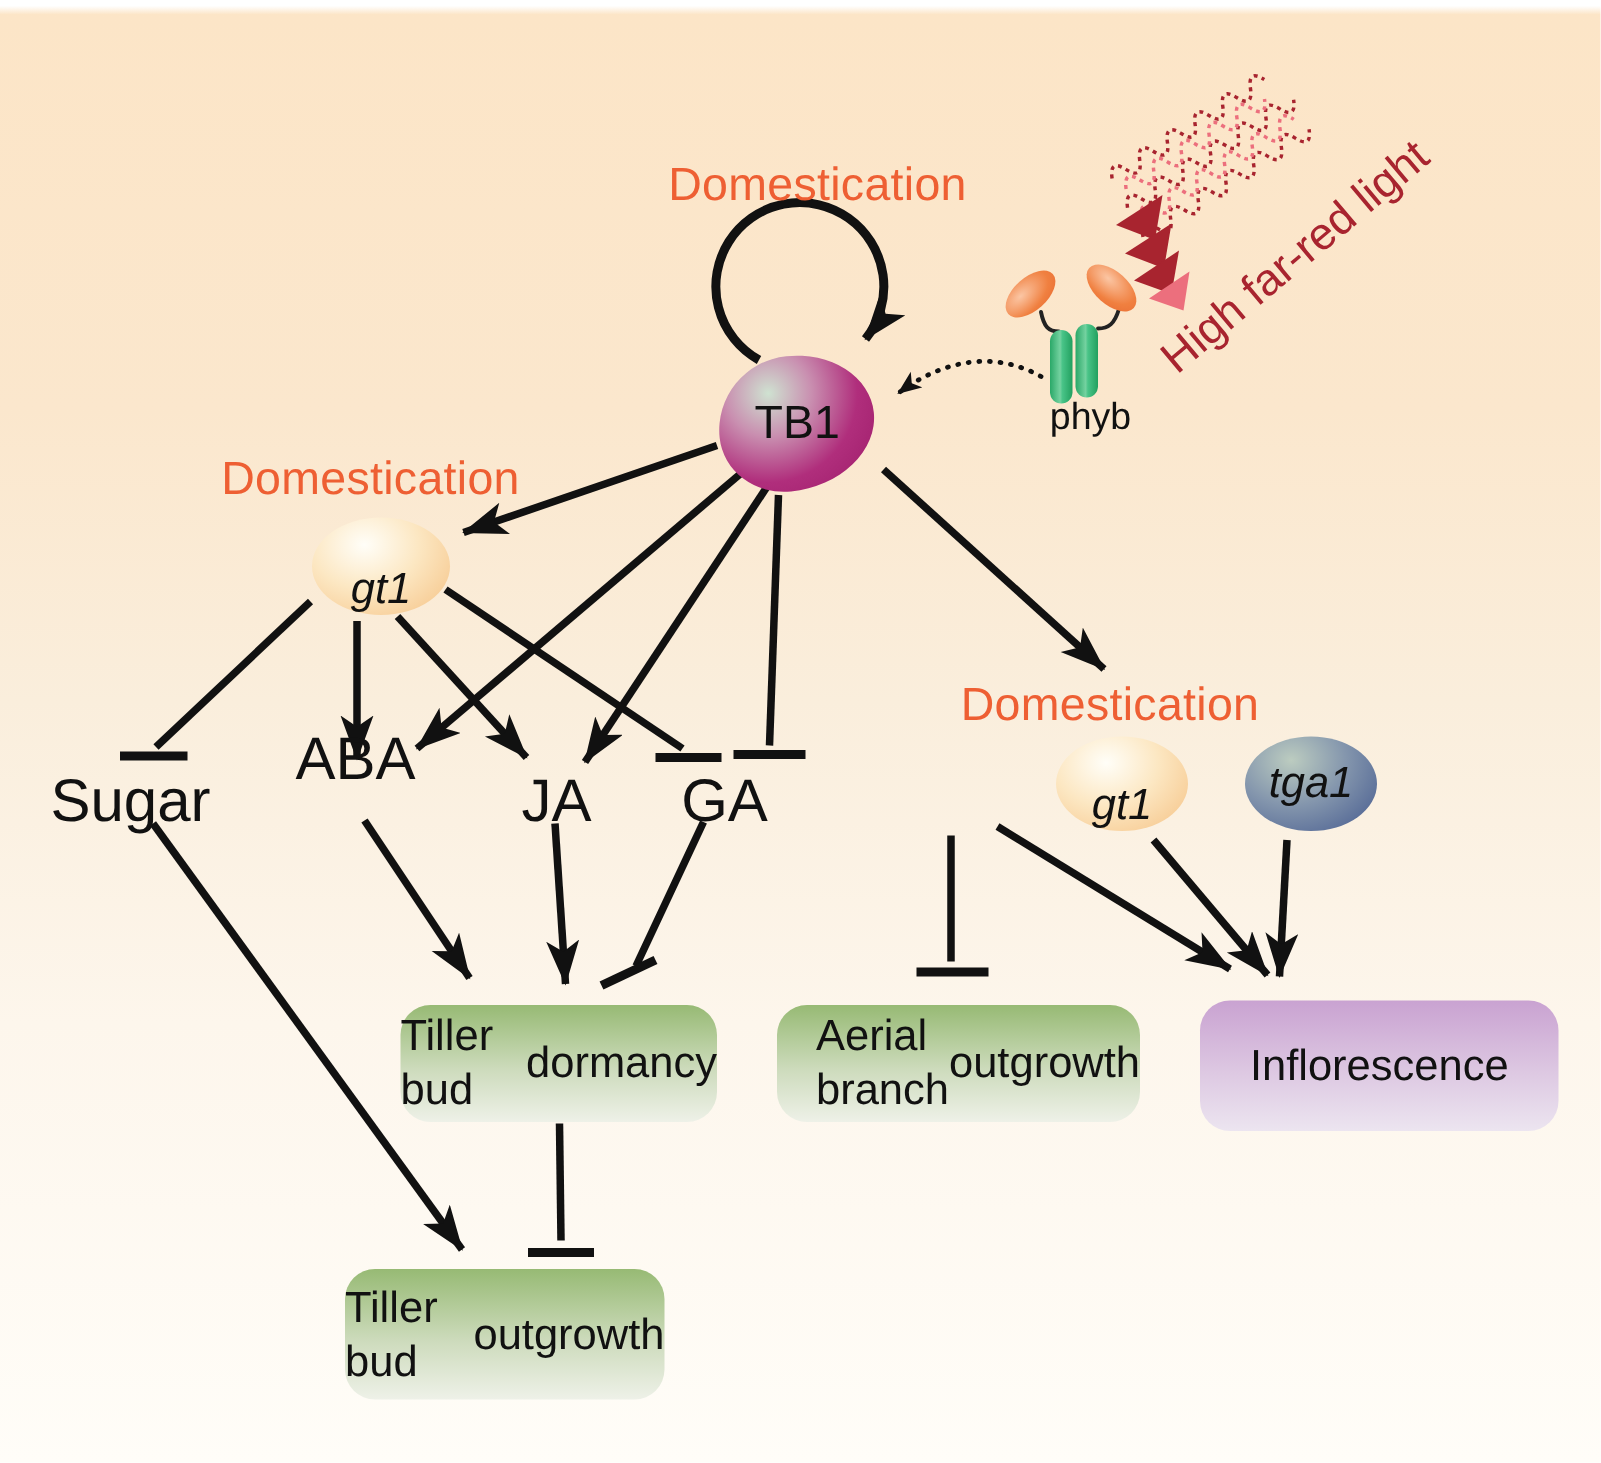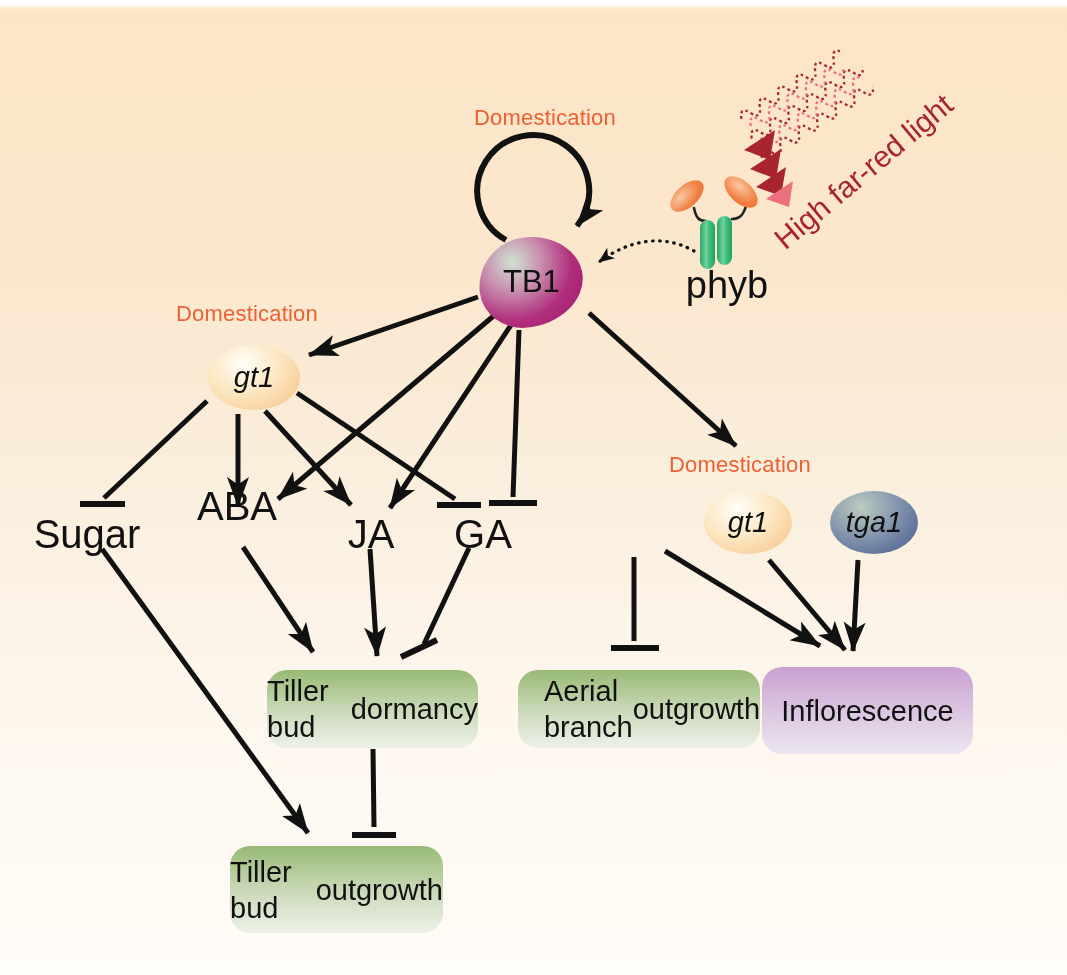--- a/index.html
+++ b/index.html
@@ -22,28 +22,28 @@
   .dotted{stroke:var(--line-color,#111);stroke-width:3.2;fill:none;
     stroke-dasharray:0.6 6.5;stroke-linecap:round;}
   .ray{fill:none;stroke-width:2.3;stroke-dasharray:2.6 3;}
   .ray.dark{stroke:var(--far-red-text,#a8242f);}
   .ray.pink{stroke:var(--far-red-light-pink,#ec6f7d);}
   .raytri.dark{fill:var(--far-red-text,#a8242f);}
   .raytri.pink{fill:var(--far-red-light-pink,#ec6f7d);}
   .conn{stroke:#222;stroke-width:2.6;fill:none;stroke-linecap:round;}
 
   .lbl{position:absolute;text-align:center;color:#111;}
-  .domestication{width:240px;font-size:22px;letter-spacing:.2px;
+  .domestication{width:240px;font-size:31px;letter-spacing:.2px;
     color:var(--domestication-text,#ee5f33);}
   .hormone{width:140px;font-size:40px;}
-  .phyb-label{width:140px;font-size:38px;}
+  .phyb-label{width:140px;font-size:25px;}
 
   .node{position:absolute;display:flex;align-items:center;justify-content:center;}
   .gene{border-radius:50%;font-style:italic;font-size:29px;color:#111;}
-  .gene.orange{background:radial-gradient(ellipse at 38% 28%, #fffef8 0%, #fce7c2 45%, var(--gt1-fill,#f5c183) 100%);}
+  .gene.orange{background:radial-gradient(ellipse at 38% 28%, #fffef8 0%, #fce7c2 45%, var(--gt1-fill,#f5c183) 100%);align-items:flex-end;}
   .gene.blue{background:radial-gradient(ellipse at 35% 25%, #bcccc0 0%, #8496ad 45%, var(--tru1-tga1-fill,#5b6f99) 80%, #4d608d 100%);}
   #tb1-node{
     background:radial-gradient(circle at 34% 26%, #cfe2d1 0%, #c98fb0 30%, var(--tb1-fill,#b02e7c) 62%, #9c1a68 100%);
     border-radius:48% 52% 58% 42% / 55% 48% 52% 45%;
     transform:rotate(-6deg);
     font-size:31px;color:#111;}
   #tb1-node span{transform:rotate(6deg);}
 
   .obox{position:absolute;border-radius:20px;display:flex;flex-direction:row;
     align-items:center;justify-content:center;font-size:29px;line-height:36px;color:#111;}
@@ -168,21 +168,21 @@
   <div class="lbl hormone abs" style="left:301px;top:512px;">JA</div>
 
   <div class="obox green" style="left:267px;top:670px;width:211px;height:78px;">
     <span>Tiller bud</span>
     <span>dormancy</span>
   </div>
   <div class="obox green" style="left:518px;top:670px;width:216px;height:78px;padding-left:26px;">
     <span>Aerial branch</span>
     <span>outgrowth</span>
   </div>
-  <div class="obox purple" style="left:762px;top:667px;width:211px;height:87px;">
+  <div class="obox purple" style="left:800px;top:667px;width:239px;height:87px;">
     <span>Inflorescence</span>
   </div>
   <div class="obox green" style="left:230px;top:846px;width:213px;height:87px;">
     <span>Tiller bud</span>
     <span>outgrowth</span>
   </div>
 
 </div>
 
 </body></html>

